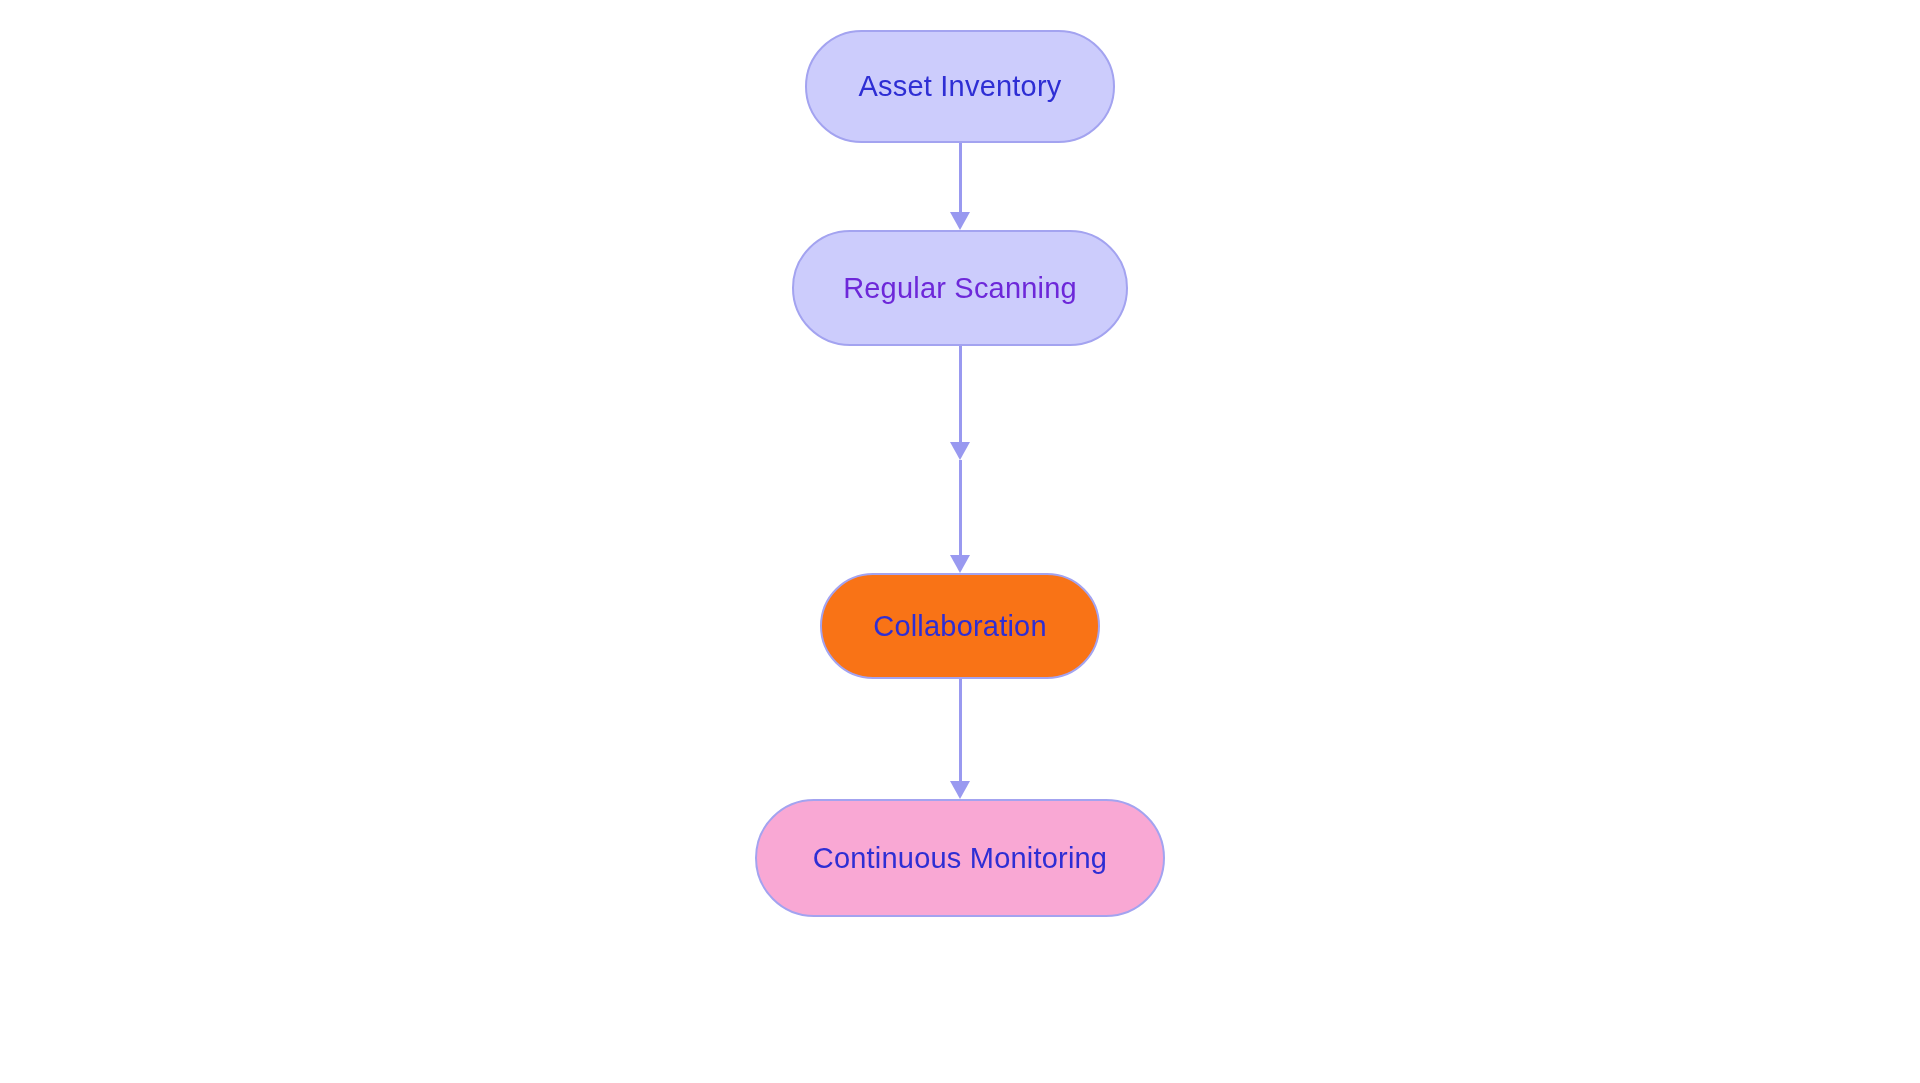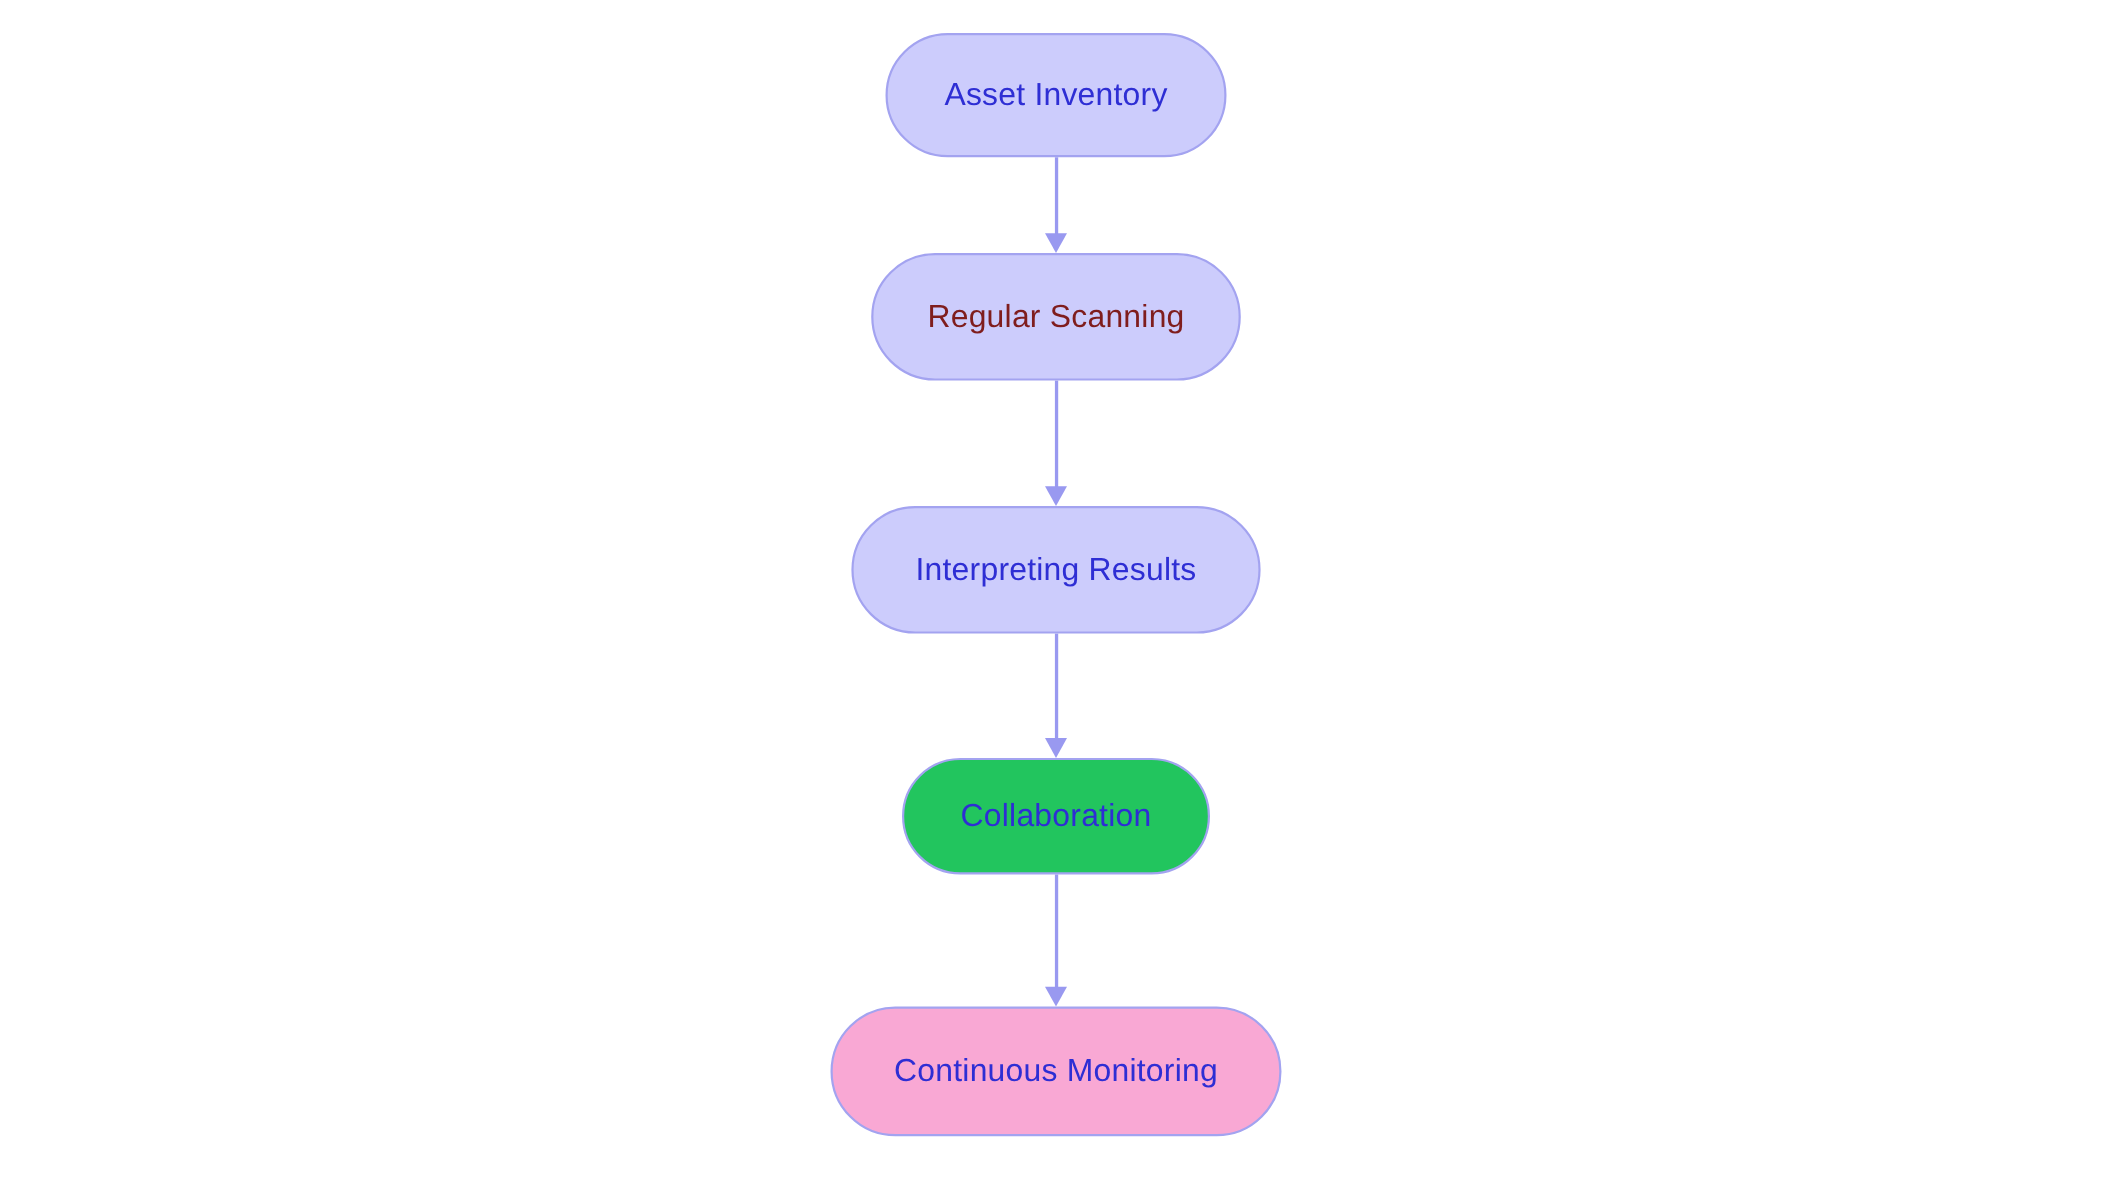--- a/index.html
+++ b/index.html
@@ -100,38 +100,35 @@
     <div class="flow-node node-0" style="background: rgb(204, 204, 252); border-color: rgb(163, 163, 240); color: rgb(46, 46, 212);">
       <span class="flow-node-label" style="color: rgb(46, 46, 212);">Asset Inventory</span>
     </div>
 
     <div class="flow-edge edge-0">
       <div class="edge-line" style="background: rgb(153, 153, 240);"></div>
       <div class="edge-arrowhead" style="border-top-color: rgb(153, 153, 240);"></div>
     </div>
 
     <div class="flow-node node-1" style="background: rgb(204, 204, 252); border-color: rgb(163, 163, 240); color: rgb(46, 46, 212);">
-      <span class="flow-node-label" style="color: #7f1d1d;">Regular Scanning</span>
+      <span class="flow-node-label" style="color: #6d28d9;">Regular Scanning</span>
     </div>
 
     <div class="flow-edge edge-1">
       <div class="edge-line" style="background: rgb(153, 153, 240);"></div>
       <div class="edge-arrowhead" style="border-top-color: rgb(153, 153, 240);"></div>
     </div>
 
-    <div class="flow-node node-2" style="background: rgb(204, 204, 252); border-color: rgb(163, 163, 240); color: rgb(46, 46, 212);">
-      <span class="flow-node-label" style="color: rgb(46, 46, 212);">Interpreting Results</span>
-    </div>
 
     <div class="flow-edge edge-2">
       <div class="edge-line" style="background: rgb(153, 153, 240);"></div>
       <div class="edge-arrowhead" style="border-top-color: rgb(153, 153, 240);"></div>
     </div>
 
-    <div class="flow-node node-3" style="background: #22c55e; border-color: rgb(163, 163, 240); color: rgb(46, 46, 212);">
+    <div class="flow-node node-3" style="background: #f97316; border-color: rgb(163, 163, 240); color: rgb(46, 46, 212);">
       <span class="flow-node-label" style="color: rgb(46, 46, 212);">Collaboration</span>
     </div>
 
     <div class="flow-edge edge-3">
       <div class="edge-line" style="background: rgb(153, 153, 240);"></div>
       <div class="edge-arrowhead" style="border-top-color: rgb(153, 153, 240);"></div>
     </div>
 
     <div class="flow-node node-4" style="background: #f9a8d4; border-color: rgb(163, 163, 240); color: rgb(46, 46, 212);">
       <span class="flow-node-label" style="color: rgb(46, 46, 212);">Continuous Monitoring</span>

